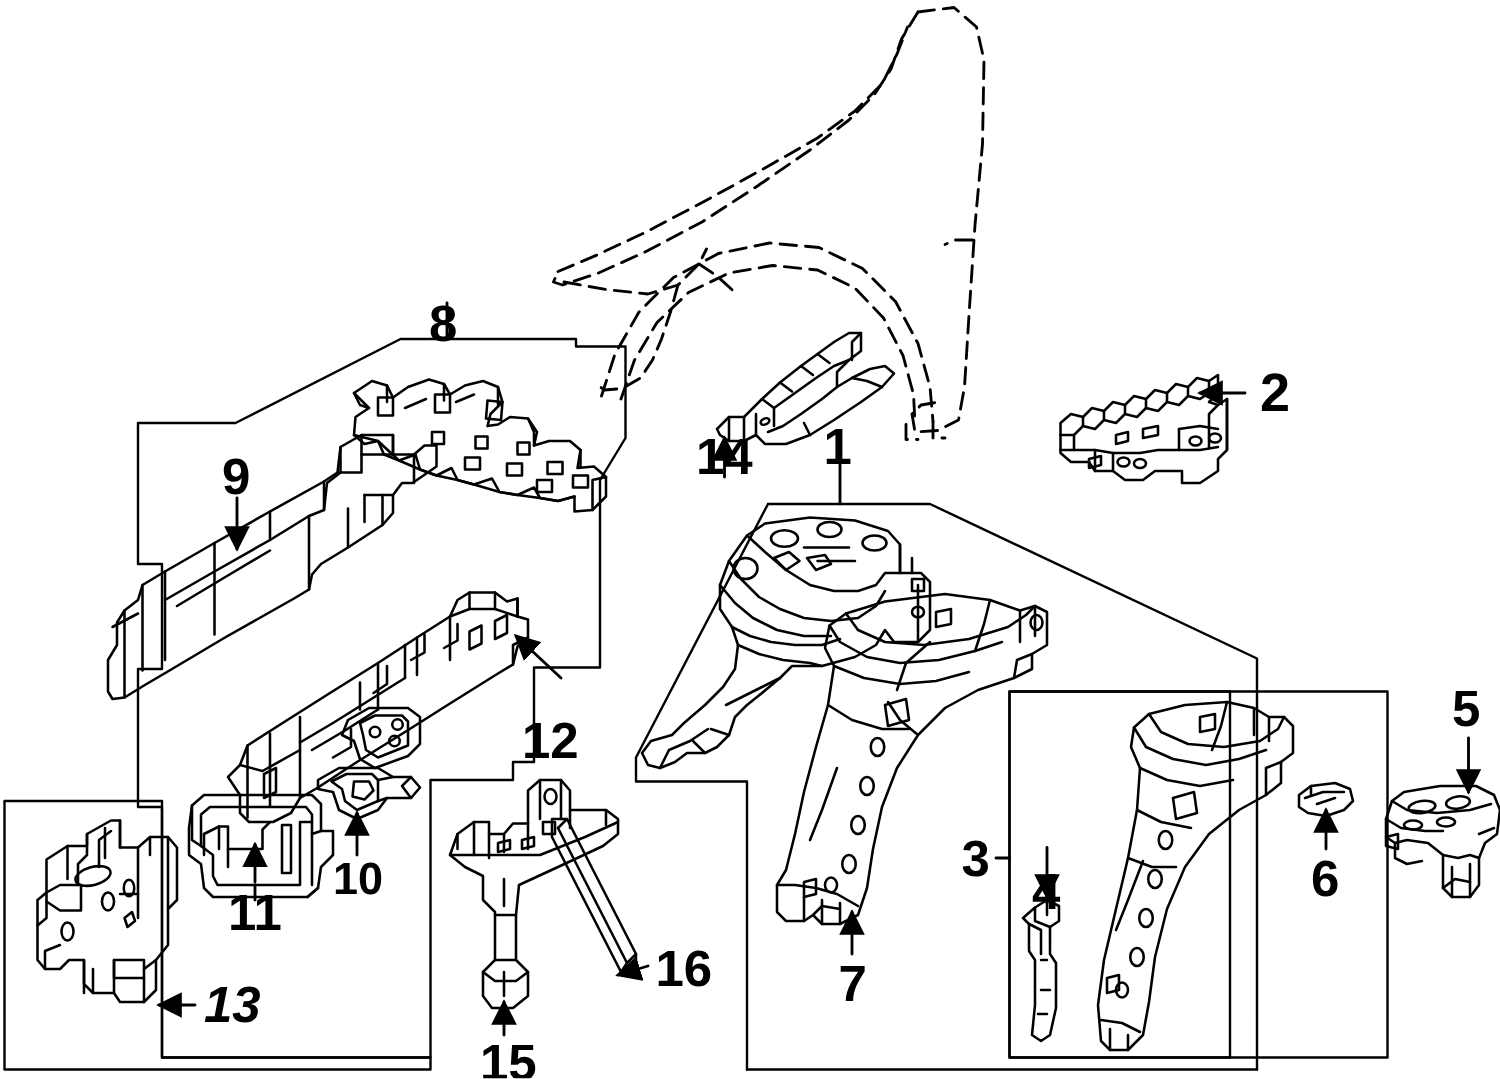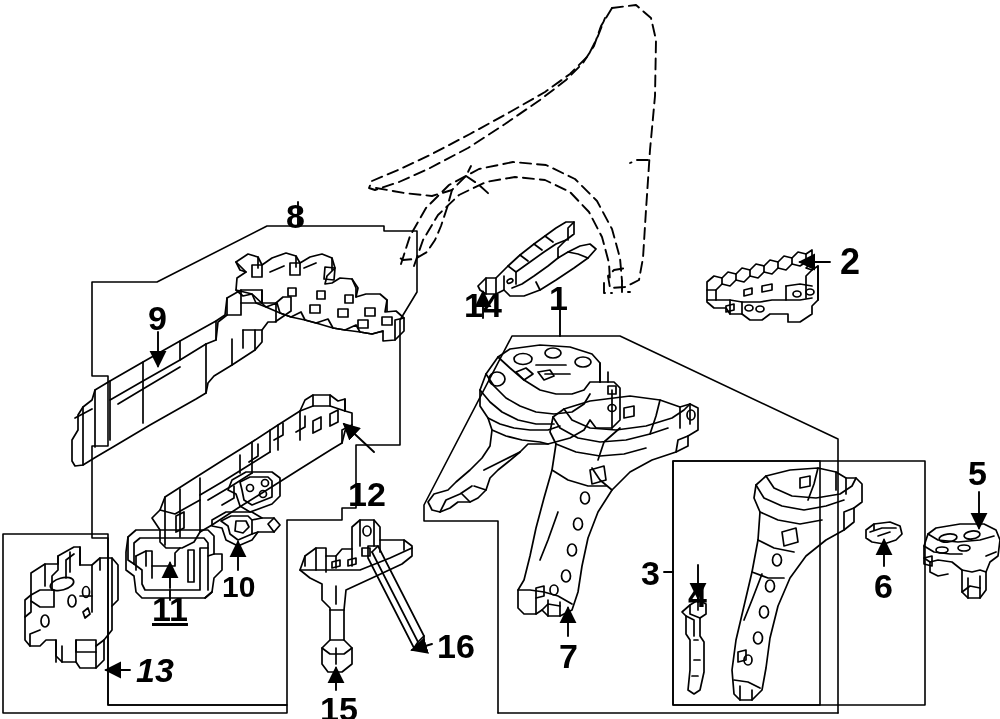--- a/index.html
+++ b/index.html
@@ -470,20 +470,20 @@
 <div class="lbl" style="left:549px;top:281px;font-size:34px;">1</div>
 <div class="lbl" style="left:840px;top:244px;font-size:36px;">2</div>
 <div class="lbl" style="left:641px;top:556px;font-size:34px;">3</div>
 <div class="lbl" style="left:688px;top:578px;font-size:34px;">4</div>
 <div class="lbl" style="left:968px;top:456px;font-size:34px;">5</div>
 <div class="lbl" style="left:874px;top:569px;font-size:34px;">6</div>
 <div class="lbl" style="left:559px;top:639px;font-size:34px;">7</div>
 <div class="lbl" style="left:286px;top:199px;font-size:34px;">8</div>
 <div class="lbl" style="left:148px;top:301px;font-size:34px;">9</div>
 <div class="lbl" style="left:222px;top:572px;font-size:30px;">10</div>
-<div class="lbl" style="left:152px;top:592px;font-size:34px;text-decoration:underline;">11</div>
+<div class="lbl" style="left:152px;top:592px;font-size:34px;">11</div>
 <div class="lbl" style="left:348px;top:440px;font-size:34px;margin-top:37px;">12</div>
 <div class="lbl" style="left:136px;top:653px;font-size:34px;font-style:italic;">13</div>
 <div class="lbl" style="left:464px;top:288px;font-size:34px;">14</div>
 <div class="lbl" style="left:320px;top:692px;font-size:34px;">15</div>
 <div class="lbl" style="left:437px;top:629px;font-size:34px;">16</div>
 
 </div>
 
 </body></html>

